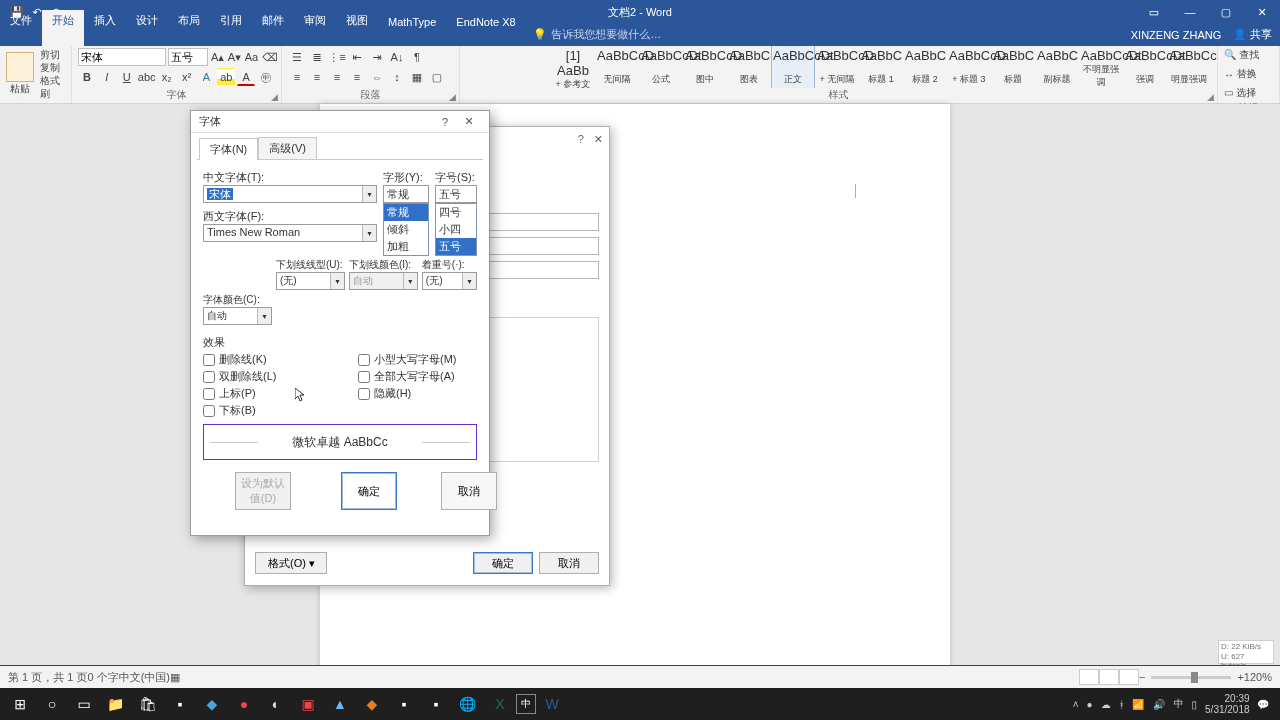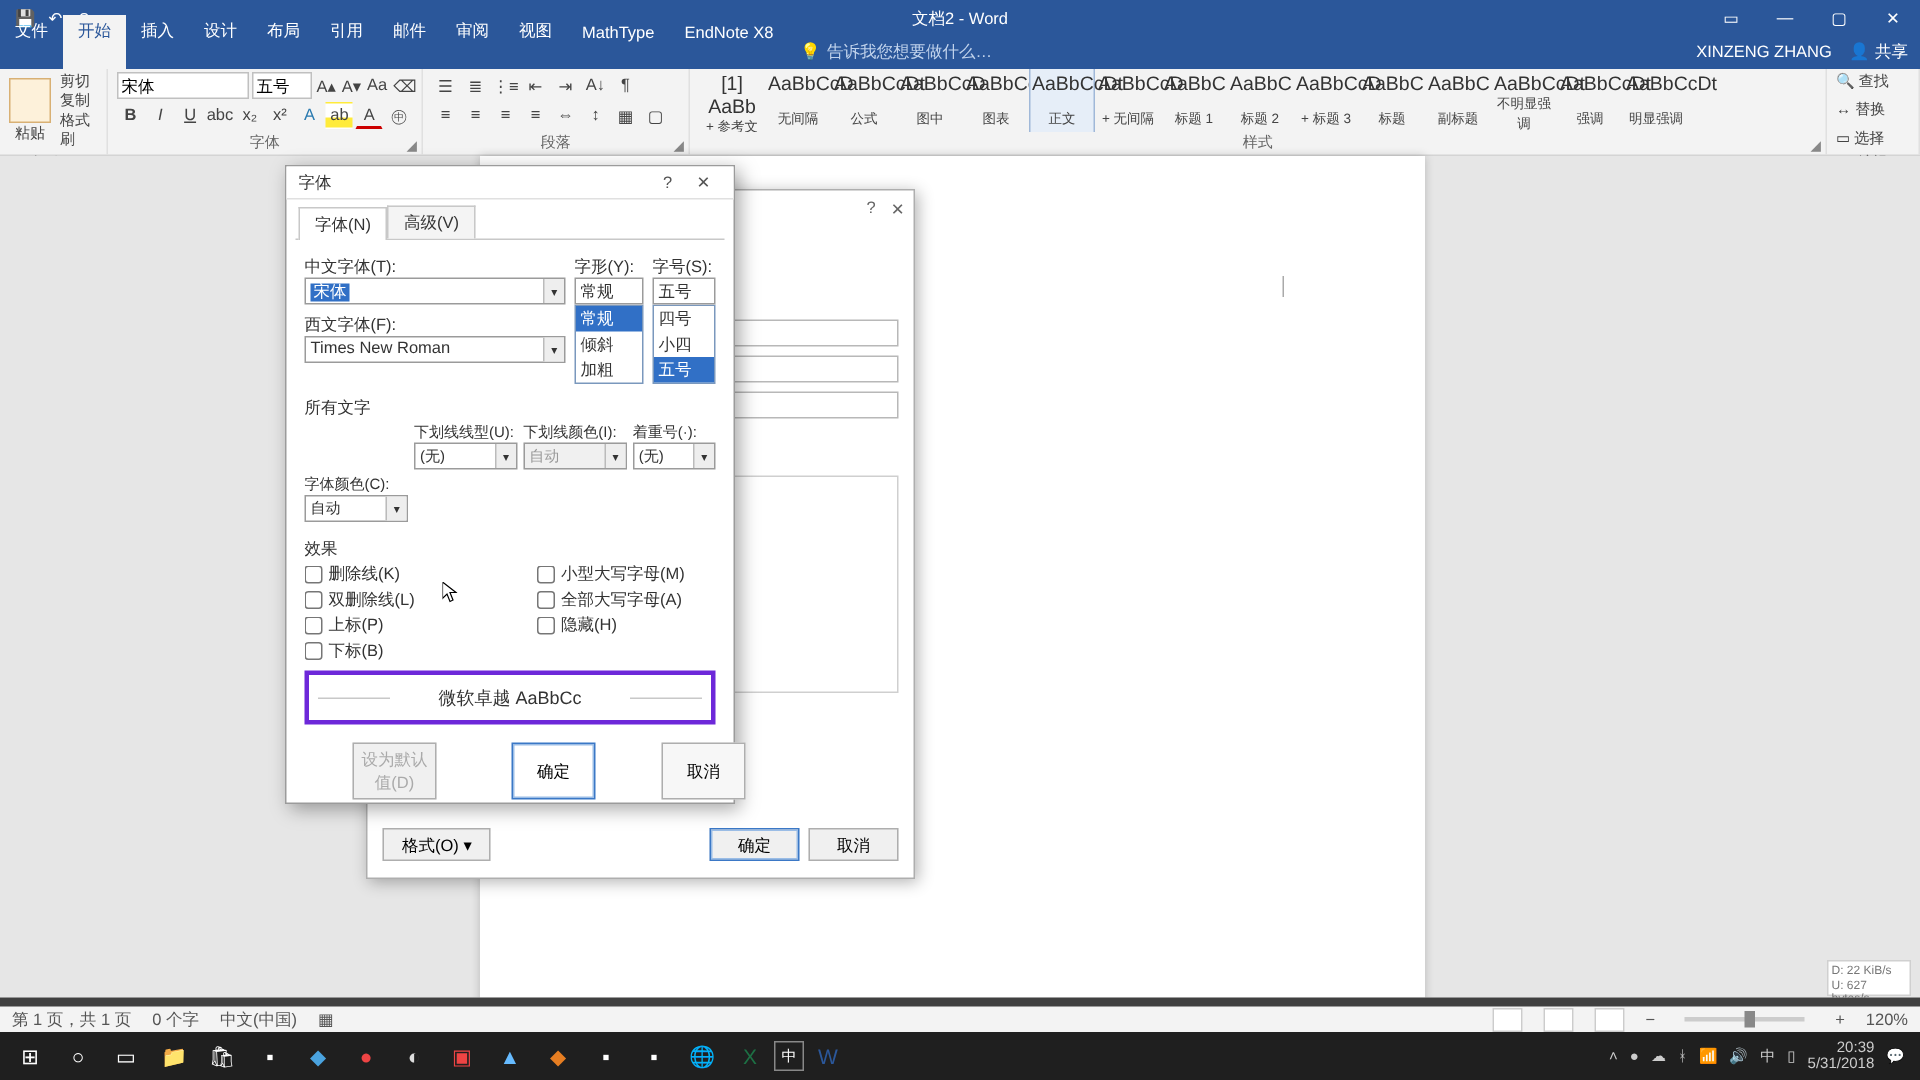--- a/index.html
+++ b/index.html
@@ -31,21 +31,21 @@
 .style-item { width:44px; height:44px; border:1px solid transparent; text-align:center; font-size:9px; padding:2px 1px; display:flex; flex-direction:column; justify-content:space-between; }
 .style-item .sample { font-size:13px; color:#333; }
 .style-item.sel { border:1px solid #a0b8d8; background:#e6eef8; }
 
 
 .page-surface { position:absolute; top:104px; left:0; right:0; bottom:25px; background:#e6e6e6; }
 .page { position:absolute; left:320px; top:0; width:630px; bottom:-40px; background:#fff; box-shadow:0 0 6px rgba(0,0,0,0.2); }
 .cursor-mark { position:absolute; left:855px; top:80px; width:1px; height:14px; border-left:1px solid #aaa; }
 
 
-.statusbar { position:absolute; bottom:0; left:0; right:0; height:23px; background:#f3f3f3; border-top:6px solid #404040; display:flex; align-items:center; font-size:11px; color:#555; padding:0 8px; gap:14px; }
+.statusbar { position:absolute; bottom:0; left:0; right:0; height:23px; background:#f3f3f3; border-top:1px solid #404040; display:flex; align-items:center; font-size:11px; color:#555; padding:0 8px; gap:0; }
 .statusbar .spacer { flex:1; }
 .statusbar .viewbtn { width:20px; height:16px; border:1px solid #ccc; background:#fff; }
 .zoom-slider { width:80px; height:3px; background:#ccc; position:relative; margin:0 6px; }
 .zoom-slider::after { content:""; position:absolute; left:50%; top:-4px; width:7px; height:11px; background:#888; }
 
 
 .taskbar { position:absolute; bottom:0; left:0; right:0; height:32px; background:#1f1f1f; display:flex; align-items:center; padding:0 4px; z-index:5; }
 .taskbar .tb-icon { width:32px; height:32px; display:flex; align-items:center; justify-content:center; color:#fff; font-size:14px; }
 .taskbar .tray { margin-left:auto; display:flex; align-items:center; gap:8px; color:#ccc; font-size:10px; padding-right:6px; }
 .statusbar { bottom: 32px; }
@@ -69,21 +69,21 @@
 .df-tab.active { background:#fff; position:relative; top:1px; }
 .df-body { border-top:1px solid #c8c8c8; margin:0 6px; padding:10px 6px 6px; }
 .df-label { font-size:11px; color:#333; }
 .df-combo { height:18px; border:1px solid #9b9b9b; background:#fff; width:100%; font-size:11px; padding:1px 3px; position:relative; }
 .df-combo .arrow { position:absolute; right:0; top:0; bottom:0; width:14px; border-left:1px solid #bbb; background:#eee; display:flex; align-items:center; justify-content:center; font-size:8px; }
 .df-listbox { border:1px solid #7a98bd; font-size:11px; }
 .df-listbox .li { padding:1px 3px; }
 .df-listbox .li.sel { background:#3170c6; color:#fff; }
 .df-chk { display:flex; align-items:center; gap:4px; font-size:11px; margin:2px 0; }
 .df-chk input { width:12px; height:12px; }
-.df-preview-box { border:3px solid #6d28d9; height:36px; display:flex; align-items:center; justify-content:center; font-size:12px; margin-top:4px; position:relative; }
+.df-preview-box { border:1px solid #6d28d9; height:36px; display:flex; align-items:center; justify-content:center; font-size:12px; margin-top:4px; position:relative; }
 .df-preview-box::before, .df-preview-box::after { content:""; position:absolute; top:50%; width:48px; height:1px; background:#c8c8c8; }
 .df-preview-box::before { left:6px; }
 .df-preview-box::after { right:6px; }
 .df-footer { display:flex; align-items:center; padding:6px; gap:6px; }
 .df-btn { height:38px; min-width:56px; border:1px solid #aeaeae; background:#f7f7f7; font-size:11px;margin-left:38px; }
 .df-btn.primary { border:1px solid #3b78c6; box-shadow:0 0 0 1px #9bbde6 inset; background:#fff; }
 .df-btn:disabled { color:#aaa; background:#f0f0f0; }
 
 .net-widget { position:absolute; right:6px; top:640px; width:56px; height:24px; border:1px solid #d0d0d0; background:#fff; font-size:8px; color:#777; line-height:1.2; padding:1px 2px; }
 
@@ -197,21 +197,21 @@
         <span class="icon-btn">⇔</span>
         <span class="icon-btn">↕</span>
         <span class="icon-btn">▦</span>
         <span class="icon-btn">▢</span>
       </div>
     </div>
     <div class="rlabel"><span>段落</span><span class="dlaunch">◢</span></div>
   </div>
 
   <div class="rgroup" style="flex:1;min-width:0;">
-    <div class="rcontent" id="styles-row" style="gap:0;overflow:hidden;">
+    <div class="rcontent" id="styles-row" style="gap:0;overflow:hidden;justify-content:flex-end;">
         <div class="style-item">
           <div class="sample">[1] AaBb</div>
           <div>+ 参考文献</div>
         </div>
         <div class="style-item">
           <div class="sample">AaBbCcD</div>
           <div>无间隔</div>
         </div>
         <div class="style-item">
           <div class="sample">AaBbCcDt</div>
@@ -358,21 +358,20 @@
         <div class="df-label">字号(S):</div>
         <div class="df-combo" style="margin-bottom:0;"><span>五号</span></div>
         <div class="df-listbox">
           <div class="li">四号</div>
           <div class="li">小四</div>
           <div class="li sel">五号</div>
         </div>
       </div>
     </div>
 
-    <div class="df-label" style="margin-top:8px;">所有文字</div>
     <div style="display:flex;gap:4px;margin-top:2px;">
       <div style="flex:1;margin-top:35px;">
         <div class="df-label" style="font-size:10px;">字体颜色(C):</div>
         <div class="df-combo"><span style="font-size:10px;">自动</span><span class="arrow">▾</span></div>
       </div>
       <div style="flex:1;">
         <div class="df-label" style="font-size:10px;">下划线线型(U):</div>
         <div class="df-combo"><span style="font-size:10px;">(无)</span><span class="arrow">▾</span></div>
       </div>
       <div style="flex:1;">

